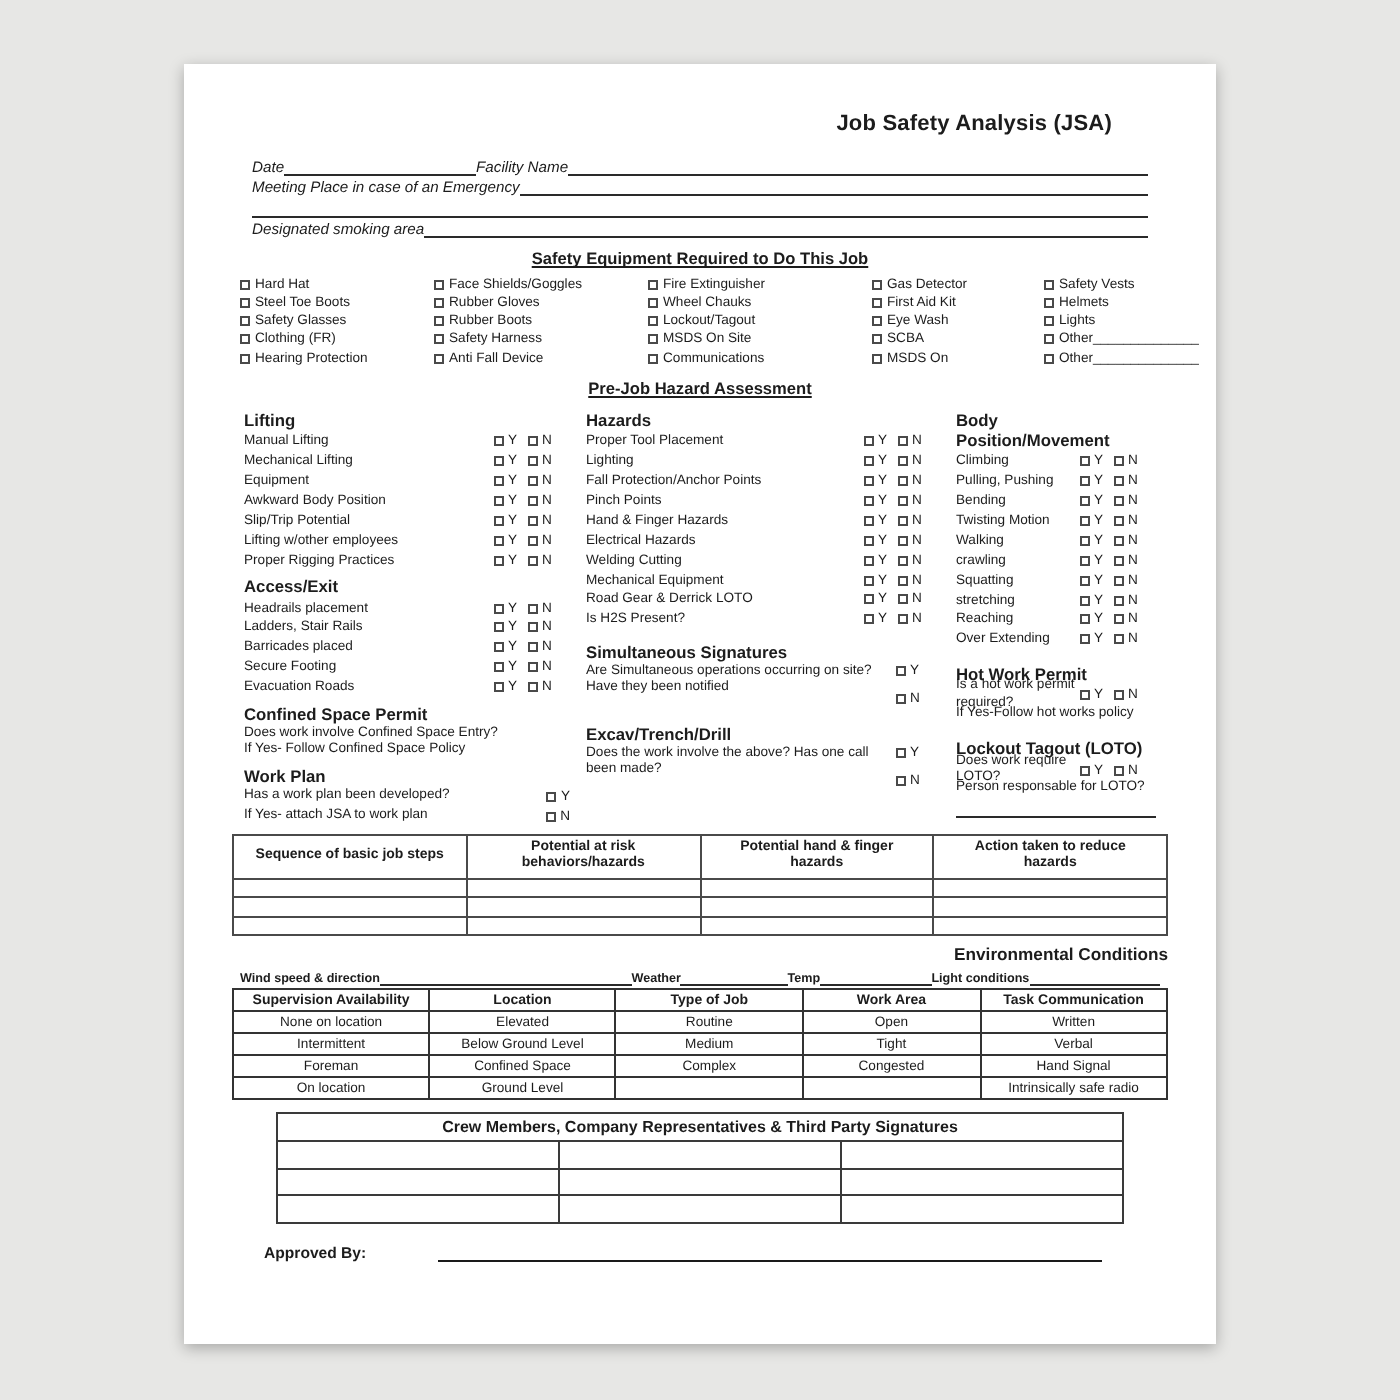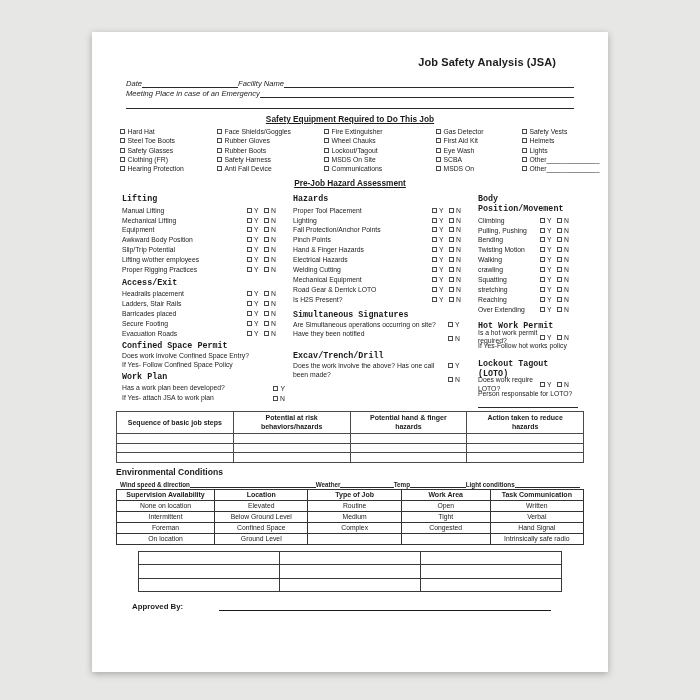--- a/index.html
+++ b/index.html
@@ -9,31 +9,31 @@
   .title { text-align:right; font-weight:bold; font-size:11px; margin:0 28px 9px 0; letter-spacing:.1px; }
 
   
   .fields { margin:0 10px; font-size:7.6px;font-style:italic; }
   .fline { display:flex; align-items:flex-end; height:10.6px; }
   .fl-label { white-space:nowrap; }
   .fill { flex:1 1 auto; border-bottom:1px solid #2a2a2a; height:9px; }
   .fill-date { flex:0 0 96px; }
 
   .sec-head { text-align:center; font-weight:bold; font-size:8.3px; text-decoration:underline; margin:5px 0 3px; }
-  .sec-head-plain { text-align:left; font-weight:bold; font-size:8.6px; margin:4px 0 2px; }
+  .sec-head-plain { text-align:right; font-weight:bold; font-size:8.6px; margin:4px 0 2px; }
 
   .cb { display:inline-block; width:5px; height:5px; border:1px solid #4a4a4a; background:#fff; flex:0 0 auto; }
 
   
   .equip-grid { display:grid; grid-template-columns:97px 107px 112px 86px 1fr; font-size:6.8px; margin:1px 4px 0; }
   .eq-item { display:flex; align-items:center; gap:2.5px; height:9.3px; white-space:nowrap; }
 
   
   .hazard-grid { display:grid; grid-template-columns:163px 177px 1fr; column-gap:8px; margin:1px 6px 0; font-size:6.8px; }
-  .sub-head { font-weight:bold; font-size:8px; margin:3px 0 1px;font-family:Liberation Mono, monospace; }
+  .sub-head { font-weight:bold; font-size:8px; margin:3px 0 1px; }
   .sub-head.lg { font-size:8.4px; }
   .chk-row { display:flex; align-items:center; height:9.9px; }
   .chk-row .lbl { flex:1 1 auto; }
   .yn { display:flex; align-items:center; flex:0 0 38px; gap:2px; }
   .yn .l { width:8px; }
   .note { font-size:6.8px; line-height:8.6px; }
   .qrow { display:flex; align-items:center; height:10px; }
   .qrow .qtext { flex:1 1 auto; }
   .qwrap { display:flex; margin-top:1px; }
   .qwrap .qtext { flex:1 1 auto; line-height:8.6px; }
@@ -77,20 +77,24 @@
       <span class="fl-label">Facility Name</span>
       <span class="fill"></span>
     </div>
     <div class="fline">
       <span class="fl-label">Meeting Place in case of an Emergency</span>
       <span class="fill"></span>
     </div>
     <div class="fline">
       <span class="fill"></span>
     </div>
+    <div class="fline">
+      <span class="fl-label">Designated smoking area</span>
+      <span class="fill"></span>
+    </div>
   </div>
 
   <div class="sec-head">Safety Equipment Required to Do This Job</div>
 
   <div class="equip-grid">
     <div>
 
     <div class="eq-item">
           <span class="cb"></span>
           <span>Hard Hat</span>
@@ -705,20 +709,23 @@
       <td>Ground Level</td>
       <td></td>
       <td></td>
       <td>Intrinsically safe radio</td>
     </tr>
   </tbody>
     </table>
 
   <table class="sig-table">
     <tbody>
+        <tr>
+      <th colspan="3">Crew Members, Company Representatives &amp; Third Party Signatures</th>
+    </tr>
     <tr>
           <td></td>
           <td></td>
           <td></td>
         </tr>
     <tr>
           <td></td>
           <td></td>
           <td></td>
         </tr>

